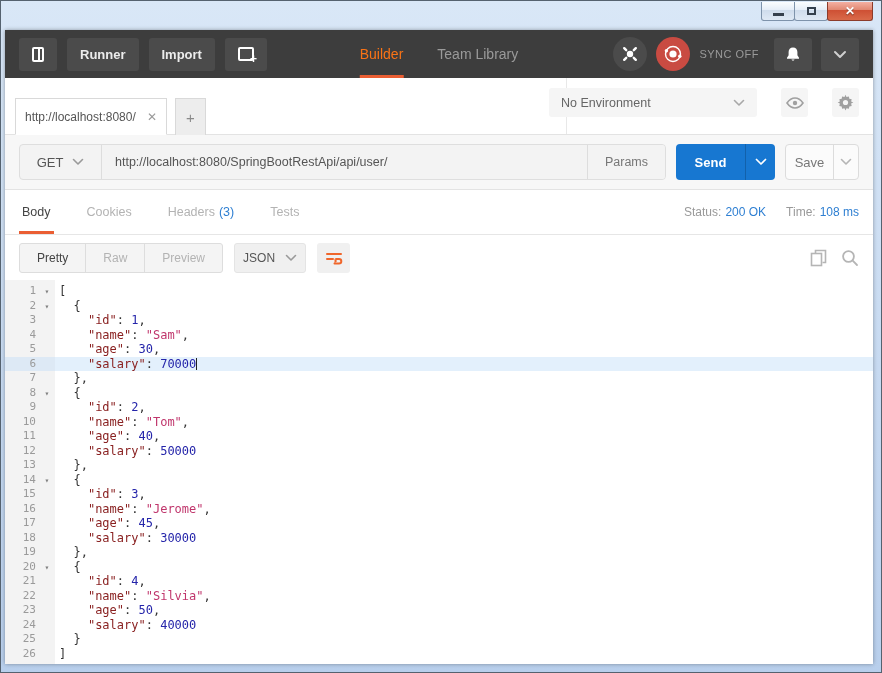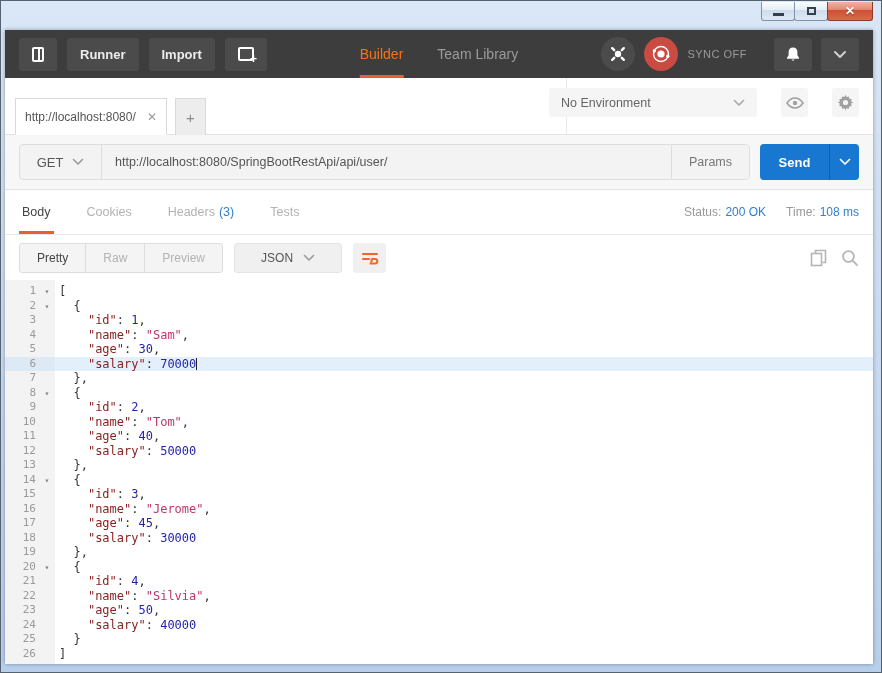--- a/index.html
+++ b/index.html
@@ -54,21 +54,21 @@
     display:flex;gap:34px;align-items:stretch;
   }
   .tb-tab{
     display:flex;align-items:center;font-size:14px;color:#9a9a9a;
     border-bottom:3px solid transparent;padding-top:3px;
   }
   .tb-tab.active{color:#f97316;border-bottom-color:var(--accent-orange,#ea5e33);}
   .toolbar-right{margin-left:auto;display:flex;align-items:center;gap:9px;}
   .circle-btn{width:34px;height:34px;border-radius:50%;background:#4b4b4b;display:flex;align-items:center;justify-content:center;}
   .circle-btn.sync{background:var(--sync-red,#c94b42);}
-  .sync-label{font-size:11px;color:#9a9a9a;letter-spacing:.5px;margin-right:18px;}
+  .sync-label{font-size:11px;color:#9a9a9a;letter-spacing:.5px;margin-right:6px;}
   .sq-btn{width:38px;height:33px;background:#4b4b4b;border-radius:3px;display:flex;align-items:center;justify-content:center;}
   
   .tabbar{height:57px;flex:none;background:#fff;border-bottom:1px solid #e3e3e3;position:relative;}
   .req-tab{
     position:absolute;left:10px;bottom:-1px;width:152px;height:37px;
     background:#fff;border:1px solid #d9d9d9;border-bottom:1px solid #fff;
     display:flex;align-items:center;padding:0 9px;font-size:12px;color:#555;
   }
   .req-tab .close-x{margin-left:auto;color:#9a9a9a;font-size:12px;}
   .plus-tab{
@@ -111,21 +111,21 @@
   .rtab.active{color:#444;border-bottom-color:var(--accent-orange,#ea5e33);}
   .hdr-count{color:var(--link-blue,#2e7fd2);margin-left:4px;}
   .res-meta{margin-left:auto;display:flex;align-items:center;gap:20px;font-size:12px;color:#999;}
   .res-meta b{color:var(--link-blue,#2e7fd2);font-weight:normal;margin-left:4px;}
   
   .viewbar{height:45px;flex:none;display:flex;align-items:center;padding:0 14px;gap:11px;}
   .seg-group{display:flex;height:30px;border:1px solid #ddd;border-radius:3px;overflow:hidden;background:#f4f4f4;}
   .seg{padding:0 17px;display:flex;align-items:center;font-size:12px;color:#b3b3b3;border-right:1px solid #ddd;}
   .seg:last-child{border-right:none;}
   .seg.active{color:#444;}
-  .lang-dd{height:30px;background:#f0f0f0;border:1px solid #e4e4e4;border-radius:3px;display:flex;align-items:center;gap:10px;padding:0 26px;font-size:12px;color:#555;}
+  .lang-dd{height:30px;background:#f0f0f0;border:1px solid #e4e4e4;border-radius:3px;display:flex;align-items:center;gap:10px;padding:0 8px;font-size:12px;color:#555;}
   .wrap-btn{width:33px;height:30px;background:#f0f0f0;border-radius:3px;display:flex;align-items:center;justify-content:center;}
   .view-right{margin-left:auto;display:flex;align-items:center;gap:14px;}
   
   .editor{
     flex:1;overflow:hidden;padding-top:4px;
     font-family:"DejaVu Sans Mono","Liberation Mono",monospace;font-size:12px;
     background:linear-gradient(90deg,#f3f3f3 50px,#fff 50px);
   }
   .code-line{display:flex;height:14.5px;line-height:14.5px;}
   .g-num{width:34px;flex:none;text-align:right;padding-right:3px;color:#9a9a9a;font-size:11px;}
@@ -253,20 +253,28 @@
         <div class="params-btn">Params</div>
       </div>
       <div class="send-btn">
         <div class="send-main">Send</div>
         <div class="send-chev">
           <svg class="stroke" width="12" height="8" viewBox="0 0 12 8">
             <polyline points="1.5,1.5 6,6 10.5,1.5" stroke="#ffffff" stroke-width="1.7"></polyline>
           </svg>
         </div>
       </div>
+      <div class="save-btn">
+        <div class="save-main">Save</div>
+        <div class="save-chev">
+          <svg class="stroke" width="12" height="8" viewBox="0 0 12 8">
+            <polyline points="1.5,1.5 6,6 10.5,1.5" stroke="#b5b5b5" stroke-width="1.6"></polyline>
+          </svg>
+        </div>
+      </div>
     </div>
 
     <div class="resbar">
       <div class="rtab active">Body</div>
       <div class="rtab">Cookies</div>
       <div class="rtab">
         <span>Headers</span>
         <span class="hdr-count">(3)</span>
       </div>
       <div class="rtab">Tests</div>

